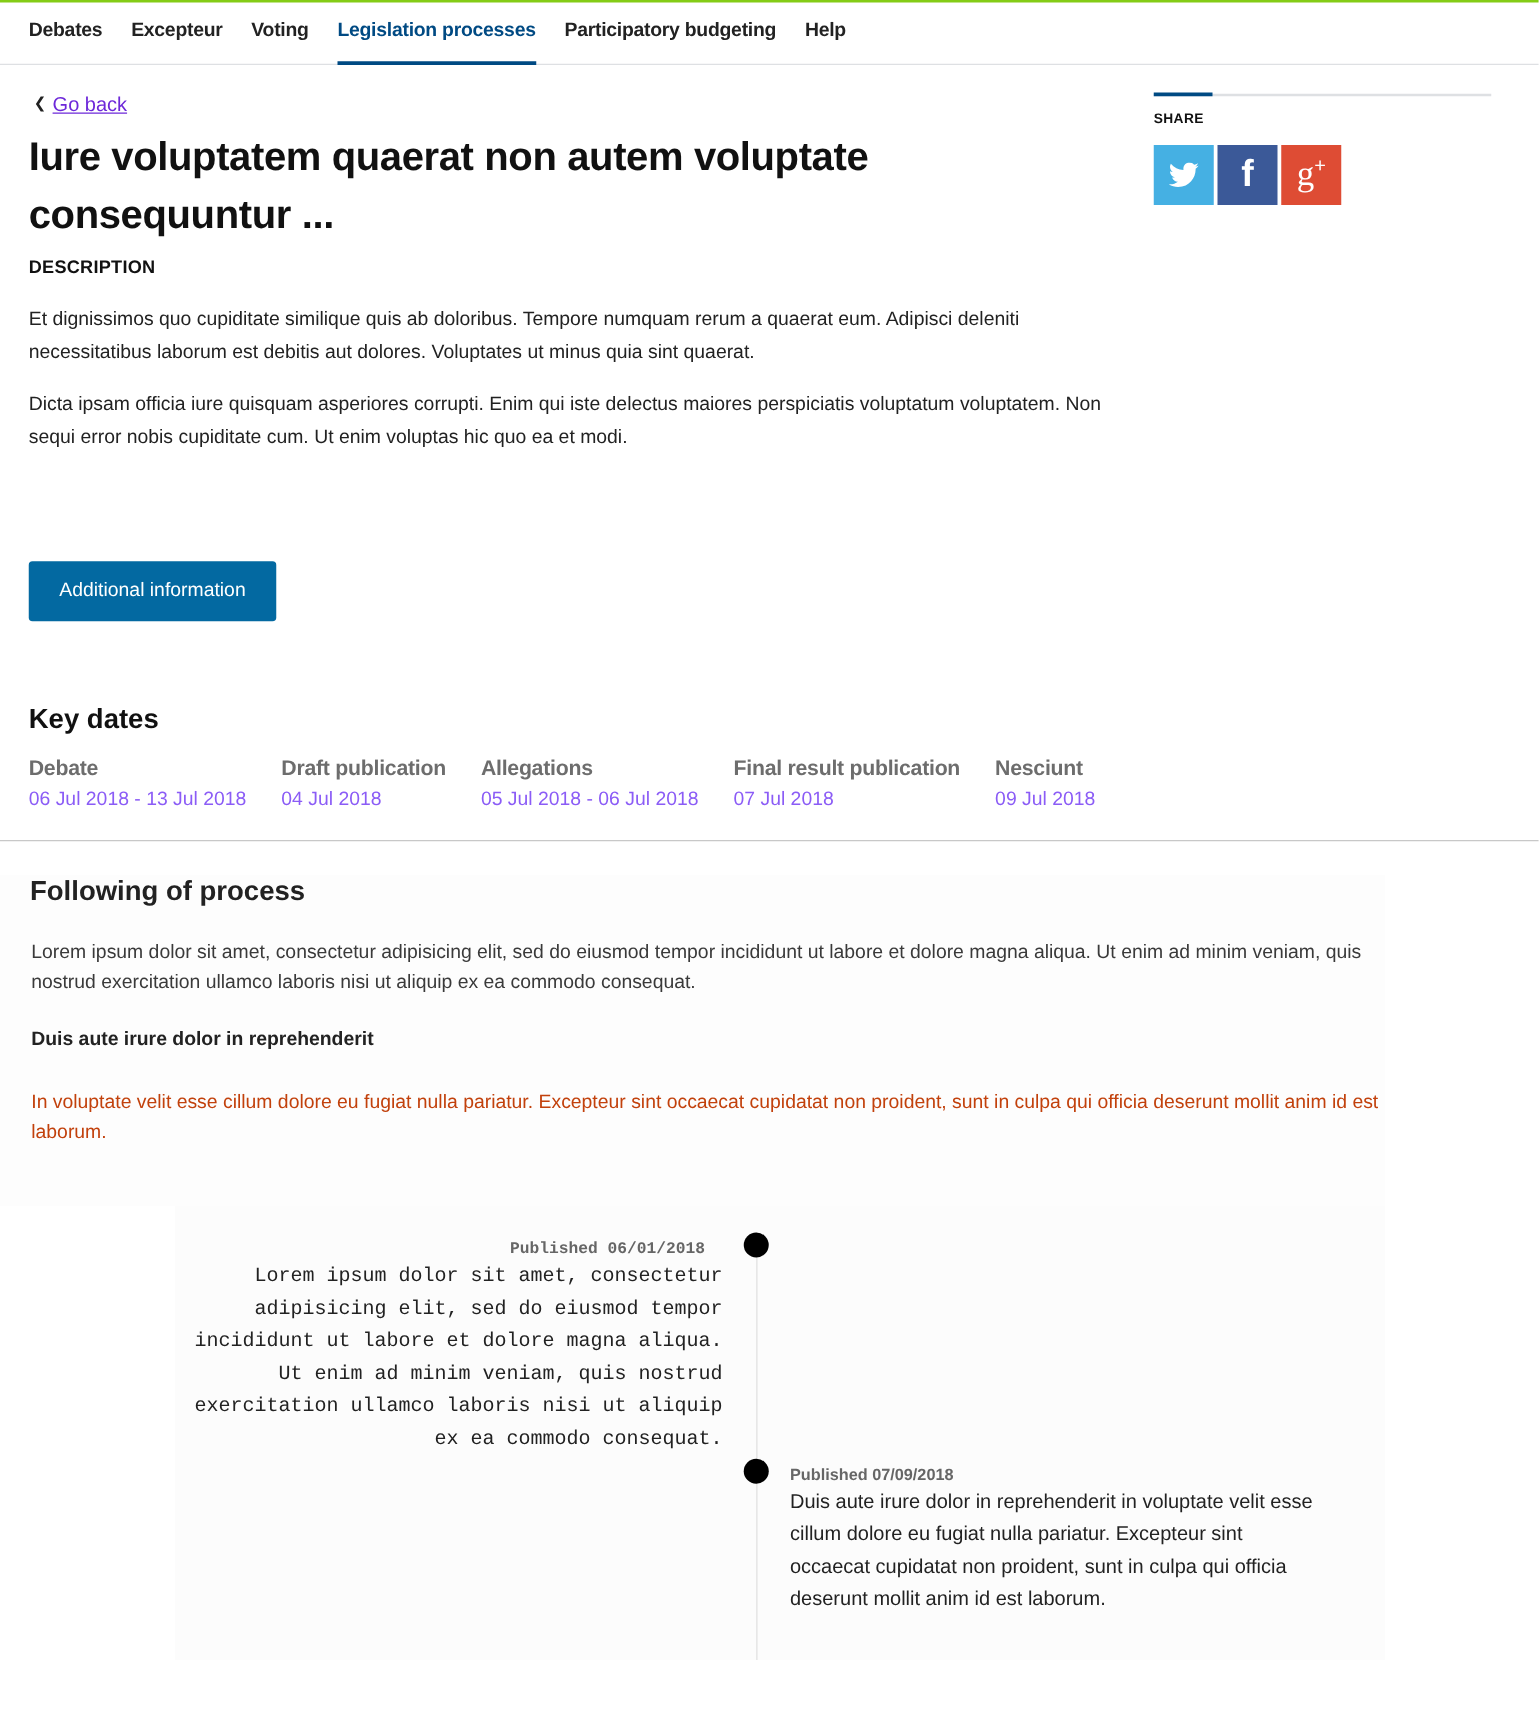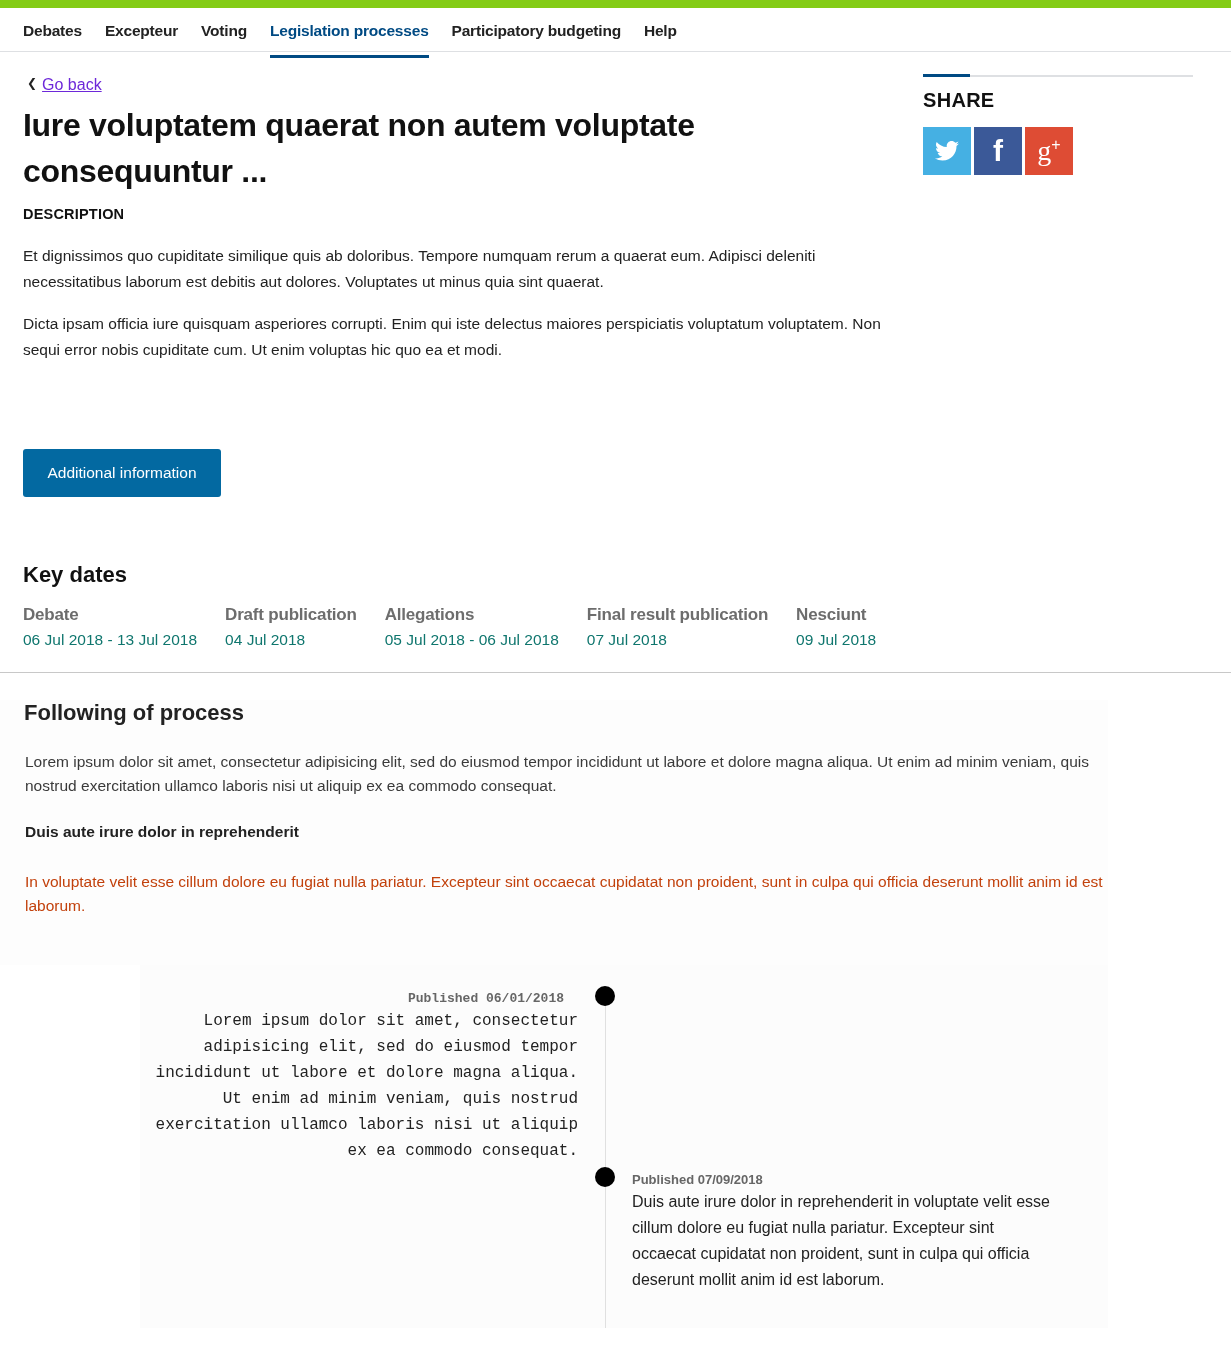--- a/index.html
+++ b/index.html
@@ -1,51 +1,51 @@
 <!DOCTYPE html>
 <html><head>
 <meta charset="utf-8">
 <style>
   * { box-sizing: border-box; margin: 0; padding: 0; }
   html, body { width: 1231px; height: 1370px; background: #fff; overflow: hidden; }
   body { font-family: "Liberation Sans", sans-serif; color: #222; position: relative; }
 
-  .topbar { position: absolute; left: 0; top: 0; width: 1231px; height: 52px; border-top: 8px solid #84cc16; border-bottom: 1px solid #dee0e3; text-decoration: underline; }
+  .topbar { position: absolute; left: 0; top: 0; width: 1231px; height: 52px; border-top: 2px solid #84cc16; border-bottom: 1px solid #dee0e3; text-decoration: underline; }
   .nav { position: absolute; left: 23px; top: 0; display: flex; height: 50px; }
   .nav-item { font-weight: bold; font-size: 15.5px; color: #222; margin-right: 23px; height: 50px; line-height: 45px; text-decoration: none; letter-spacing: -0.2px; cursor: pointer; }
   .nav-item.active { color: #004a83; border-bottom: 3px solid #004a83; }
 
   .goback { position: absolute; left: 27px; top: 76px; font-size: 16px; color: #222; }
   .goback .chev { font-size: 12px; margin-right: 5px; position: relative; top: -3px; }
   .goback a { color: #6d28d9; text-decoration: underline; cursor: pointer; }
 
   .title { position: absolute; left: 23px; top: 102px; width: 860px; font-size: 32px; font-weight: bold; line-height: 46px; color: #111; letter-spacing: -0.3px; }
 
   .desc-label { position: absolute; left: 23px; top: 206px; font-size: 14.5px; font-weight: bold; color: #111; letter-spacing: 0.2px; }
   .desc { position: absolute; left: 23px; top: 243px; width: 880px; font-size: 15.5px; line-height: 26px; color: #222; }
   .desc p { margin-bottom: 16px; }
 
   .btn-info { position: absolute; left: 23px; top: 449px; width: 198px; height: 48px; background: #0369a1; color: #fff; border: none; border-radius: 3px; font-size: 15.5px; font-family: "Liberation Sans", sans-serif; cursor: pointer; }
 
   .share { position: absolute; left: 923px; top: 75px; width: 270px; }
   .share-rule { height: 2px; background: #dee0e3; position: relative; }
   .share-rule::before { content: ""; position: absolute; left: 0; top: -1px; width: 47px; height: 3px; background: #004a83; }
-  .share-label { margin-top: 12px; font-size: 20px; font-weight: bold; color: #111; letter-spacing: 0.3px; }
+  .share-label { margin-top: 12px; font-size: 11px; font-weight: bold; color: #111; letter-spacing: 0.3px; }
   .share-buttons { margin-top: 15px; display: flex; gap: 3px; }
   .share-btn { width: 48px; height: 48px; display: flex; align-items: center; justify-content: center; color: #fff; cursor: pointer; }
   .tw { background: #45b0e3; }
   .fb { background: #3b5998; font-weight: bold; font-size: 30px; font-family: "Liberation Sans", sans-serif; }
   .gp { background: #de4c34; font-family: "Liberation Serif", serif; font-size: 28px; }
   .gp sup { font-size: 16px; font-family: "Liberation Sans", sans-serif; }
 
   .keydates-title { position: absolute; left: 23px; top: 562px; font-size: 22px; font-weight: bold; color: #111; }
   .keydates { position: absolute; left: 23px; top: 603px; display: flex; }
   .kd { margin-right: 28px; }
   .kd-label { font-size: 17px; font-weight: bold; color: #6d6d6d; line-height: 24px; letter-spacing: -0.2px; }
-  .kd-date { font-size: 15.5px; color: #0f766e; line-height: 26px; }
+  .kd-date { font-size: 15.5px; color: #8b5cf6; line-height: 26px; }
 
   .divider { position: absolute; left: 0; top: 672px; width: 1231px; height: 1px; background: #c8c8c8; }
 
   .following-bg { position: absolute; left: 0; top: 700px; width: 1108px; height: 265px; background: #fdfdfd; }
   .following-title { position: absolute; left: 24px; top: 700px; font-size: 22px; font-weight: bold; color: #222; }
   .following-p1 { position: absolute; left: 25px; top: 750px; width: 1110px; font-size: 15.5px; line-height: 24px; color: #3a3a3a; }
   .following-sub { position: absolute; left: 25px; top: 823px; font-size: 15.5px; font-weight: bold; color: #222; }
   .following-p2 { position: absolute; left: 25px; top: 870px; width: 1140px; font-size: 15.5px; line-height: 24px; color: #c2410c; }
 
   .timeline-bg { position: absolute; left: 140px; top: 965px; width: 968px; height: 363px; background: #fcfcfc; }

